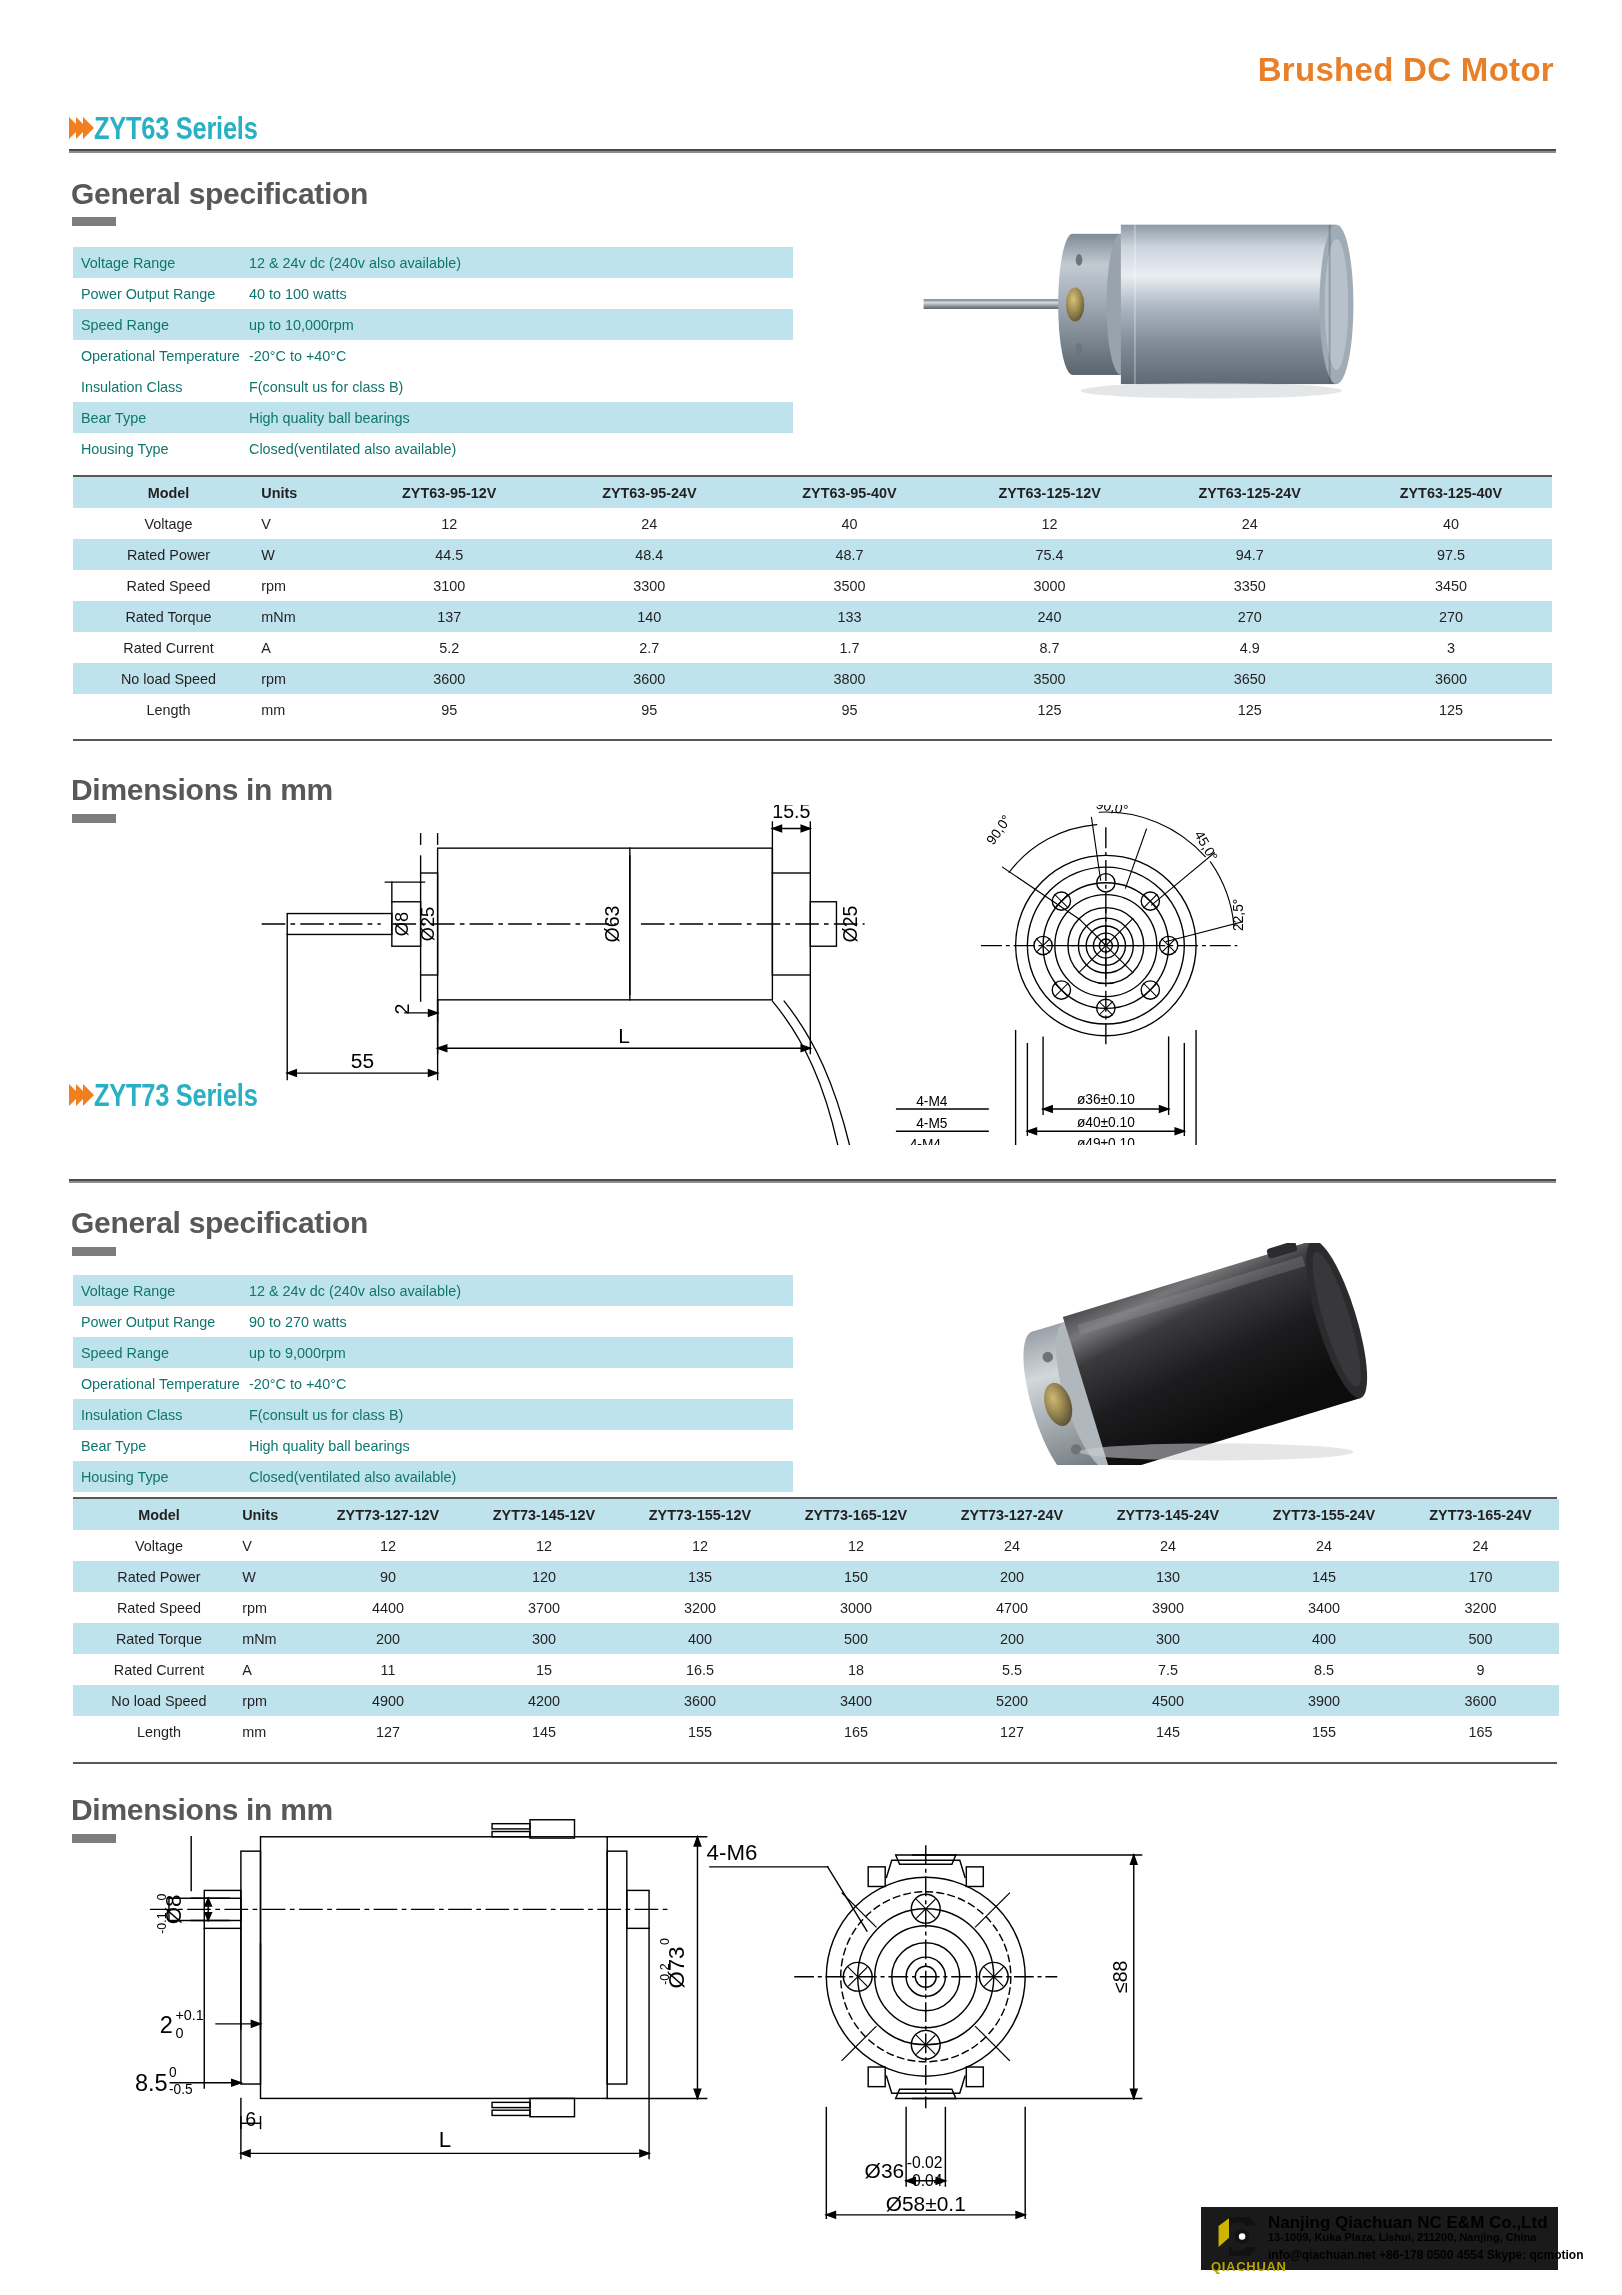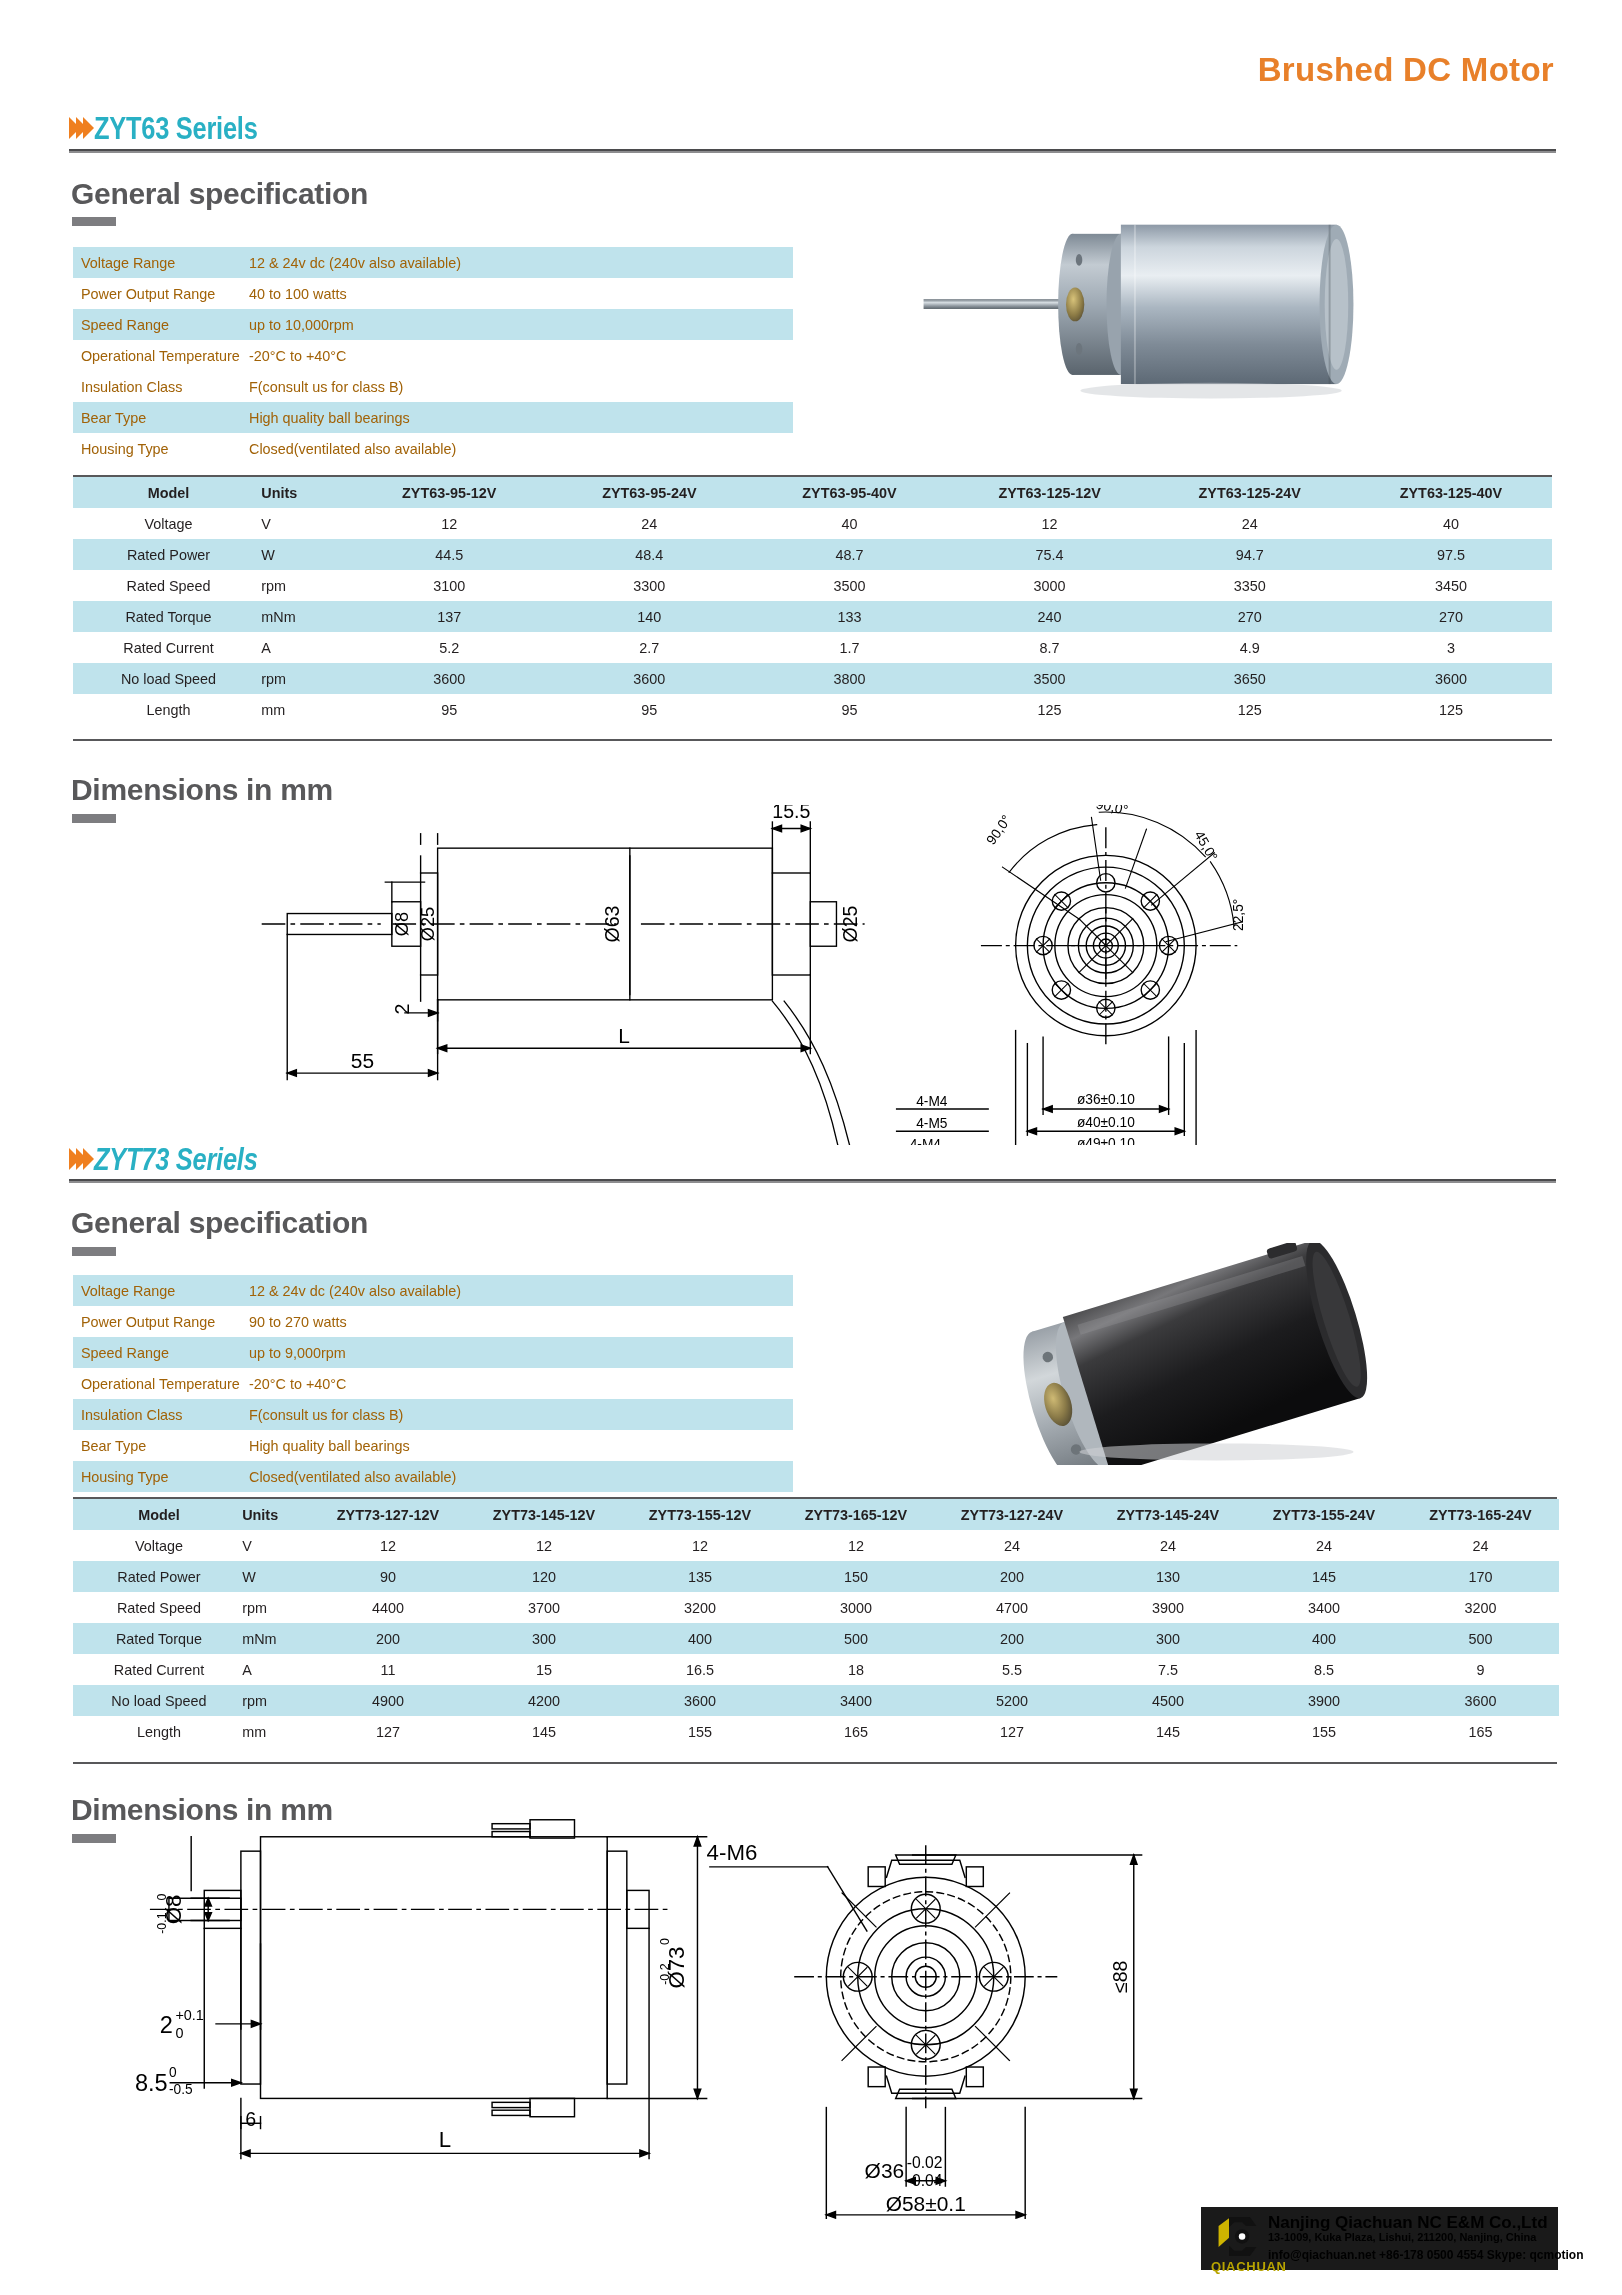--- a/index.html
+++ b/index.html
@@ -18,21 +18,21 @@
       font-family:"Liberation Sans",sans-serif;transform:scaleX(0.82);transform-origin:left center;}
   .series-rule{position:absolute;height:3.9px;background:#4b4b4d;}
   .series-rule:after{content:"";position:absolute;left:0;right:0;top:2px;height:2px;background:#8d8d8f;}
 
   
   .sec-title{position:absolute;font-size:30px;font-weight:bold;color:#58585a;letter-spacing:-0.3px;}
   .sec-underline{position:absolute;width:44px;height:8.5px;background:#7d7d80;}
 
   
   .spec{position:absolute;border-collapse:collapse;}
-  .spec td{font-size:14.4px;color:#a16207;padding:0;height:31px;vertical-align:middle;white-space:nowrap;}
+  .spec td{font-size:14.4px;color:#0f766e;padding:0;height:31px;vertical-align:middle;white-space:nowrap;}
   .spec td.k{width:157px;padding-left:7.9px;}
   .spec td.v{padding-left:9.2px;}
   .shade{background:#bfe3ec;}
 
   
   .dt{position:absolute;border-collapse:collapse;table-layout:fixed;}
   .dt td,.dt th{font-size:14.4px;color:#231f20;text-align:center;padding:0;height:31px;vertical-align:middle;white-space:nowrap;font-weight:normal;}
   .dt .rowhead{text-align:center;padding-left:7.9px;}
   .dt .unit{text-align:left;padding-left:5.2px;}
   .dt thead td{font-weight:bold;font-size:14.4px;}
@@ -412,21 +412,21 @@
 
       <text x="1020" y="460" font-family="Liberation Sans, sans-serif" font-size="21" fill="#000">4-M4</text>
       <text x="1020" y="494" font-family="Liberation Sans, sans-serif" font-size="21" fill="#000">4-M5</text>
       <text x="1010" y="526" font-family="Liberation Sans, sans-serif" font-size="21" fill="#000">4-M4</text>
       <text x="1310" y="458" font-family="Liberation Sans, sans-serif" font-size="21" text-anchor="middle" fill="#000">ø36±0.10</text>
       <text x="1310" y="492" font-family="Liberation Sans, sans-serif" font-size="21" text-anchor="middle" fill="#000">ø40±0.10</text>
       <text x="1310" y="524" font-family="Liberation Sans, sans-serif" font-size="21" text-anchor="middle" fill="#000">ø49±0.10</text>
     </svg>
   </div>
 
-  <div class="series-block" style="top:1142px;font-style:italic;">
+  <div class="series-block" style="top:1078px;">
     <span class="chevrons">
       <span class="chev"></span><span class="chev"></span><span class="chev"></span>
     </span><span class="series-name">ZYT73 Seriels</span>
   </div>
   <div class="series-rule" style="left:69px;top:1179px;width:1487px;"></div>
 
   <div class="sec-title" style="left:71px;top:1206px;">General specification</div>
   <div class="sec-underline" style="left:72px;top:1247px;"></div>
 
   <table class="spec" style="left:73px;top:1275px;width:720px;">

